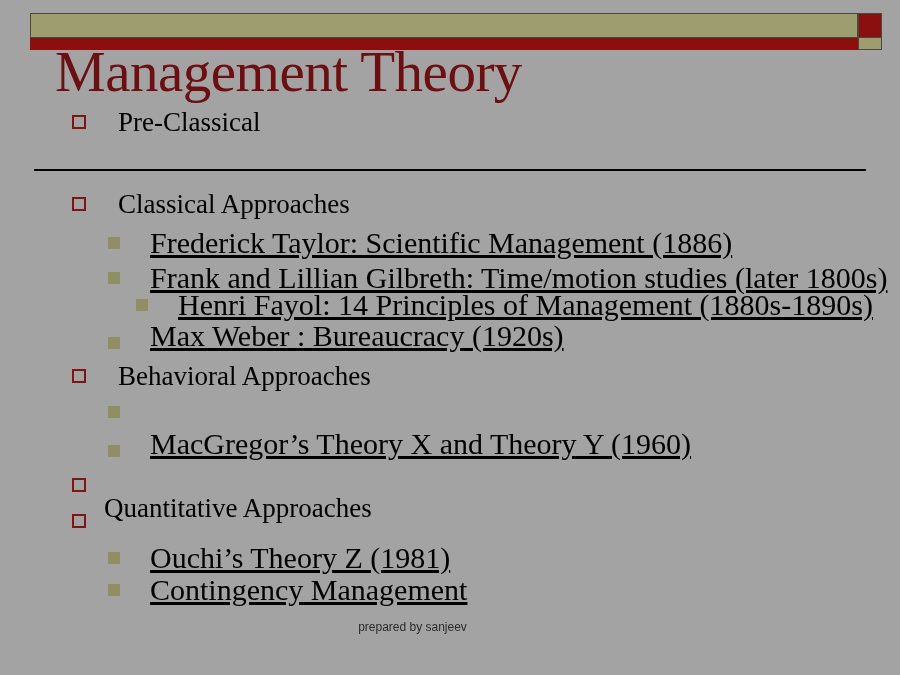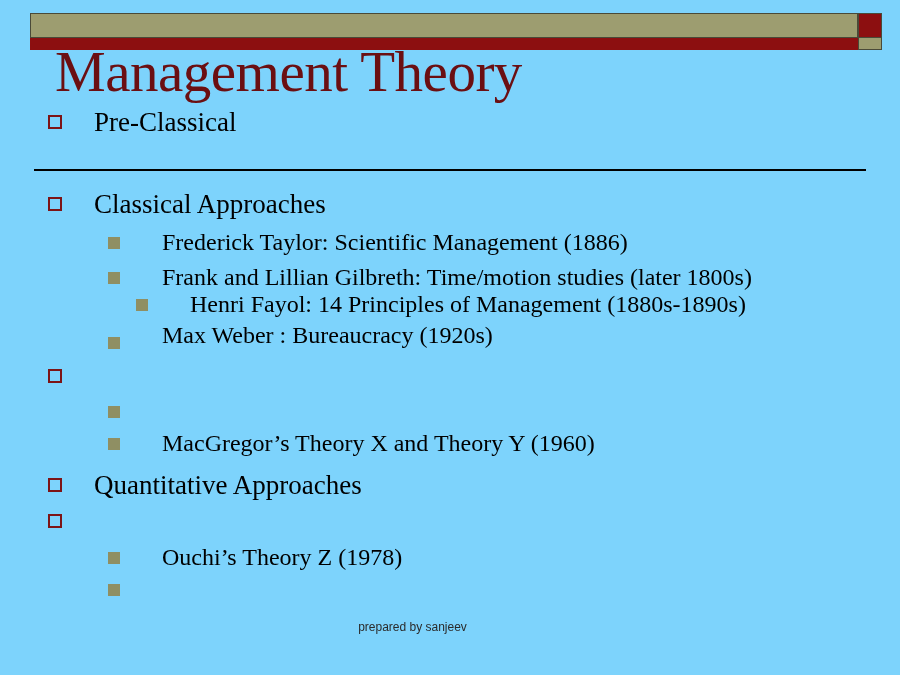--- a/index.html
+++ b/index.html
@@ -13,21 +13,21 @@
     height: 675px;
     overflow: hidden;
     font-family: "Liberation Serif", "DejaVu Serif", serif;
     color: #000000;
   }
 
   #slide {
     position: relative;
     width: 900px;
     height: 675px;
-    background: #7dd3fc;
+    background: #a3a3a3;
   }
 
   
   .banner {
     position: absolute;
     left: 30px;
     top: 13px;
     width: 852px;
     height: 37px;
   }
@@ -104,21 +104,21 @@
   }
 
   .row {
     position: absolute;
     display: flex;
     align-items: flex-start;
     white-space: nowrap;
   }
 
   
-  .row.lvl1 { left: 48px; }
+  .row.lvl1 { left: 72px; }
   .row.lvl1 .bullet {
     width: 14px;
     height: 14px;
     border: 2px solid #7d1416;
     background: transparent;
     box-sizing: border-box;
     margin-top: 9px;
     flex: 0 0 auto;
   }
   .row.lvl1 .text {
@@ -132,24 +132,25 @@
   .row.lvl2 { left: 108px; }
   .row.lvl2 .bullet {
     width: 12px;
     height: 12px;
     background: #8f8f63;
     box-sizing: border-box;
     margin-top: 8px;
     flex: 0 0 auto;
   }
   .row.lvl2 .text {
-    font-size: 24px;
+    font-size: 30px;
     line-height: 27px;
-    margin-left: 42px;
+    margin-left: 30px;
     color: #000000;
+    text-decoration: underline;
   }
 
   
   .footer {
     position: absolute;
     left: 0;
     top: 620px;
     width: 825px;
     text-align: center;
     font-family: "Liberation Sans", "DejaVu Sans", sans-serif;
@@ -193,39 +194,41 @@
       <div class="row lvl2" style="top: 291px; padding-left: 28px;">
         <span class="bullet"></span>
         <span class="text">Henri Fayol: 14 Principles of Management  (1880s-1890s)</span>
       </div>
       <div class="row lvl2" style="top: 322px; align-items: flex-end;">
         <span class="bullet"></span>
         <span class="text">Max Weber : Bureaucracy (1920s)</span>
       </div>
       <div class="row lvl1" style="top: 360px;">
         <span class="bullet"></span>
+        <span class="text">Behavioral Approaches</span>
       </div>
       <div class="row lvl2" style="top: 398px;">
         <span class="bullet"></span>
       </div>
-      <div class="row lvl2" style="top: 430px;">
+      <div class="row lvl2" style="top: 430px; align-items: flex-end;">
         <span class="bullet"></span>
         <span class="text">MacGregor’s Theory X and Theory Y (1960)</span>
       </div>
-      <div class="row lvl1" style="top: 469px;">
+      <div class="row lvl1" style="top: 469px; flex-direction: column;">
         <span class="bullet"></span>
         <span class="text">Quantitative Approaches</span>
       </div>
       <div class="row lvl1" style="top: 505px;">
         <span class="bullet"></span>
       </div>
       <div class="row lvl2" style="top: 544px;">
         <span class="bullet"></span>
-        <span class="text">Ouchi’s Theory Z (1978)</span>
+        <span class="text">Ouchi’s Theory Z (1981)</span>
       </div>
       <div class="row lvl2" style="top: 576px;">
         <span class="bullet"></span>
+        <span class="text">Contingency Management</span>
       </div>
     </div>
 
   <div class="footer">prepared by sanjeev</div>
 
 </div>
 
 </body></html>

